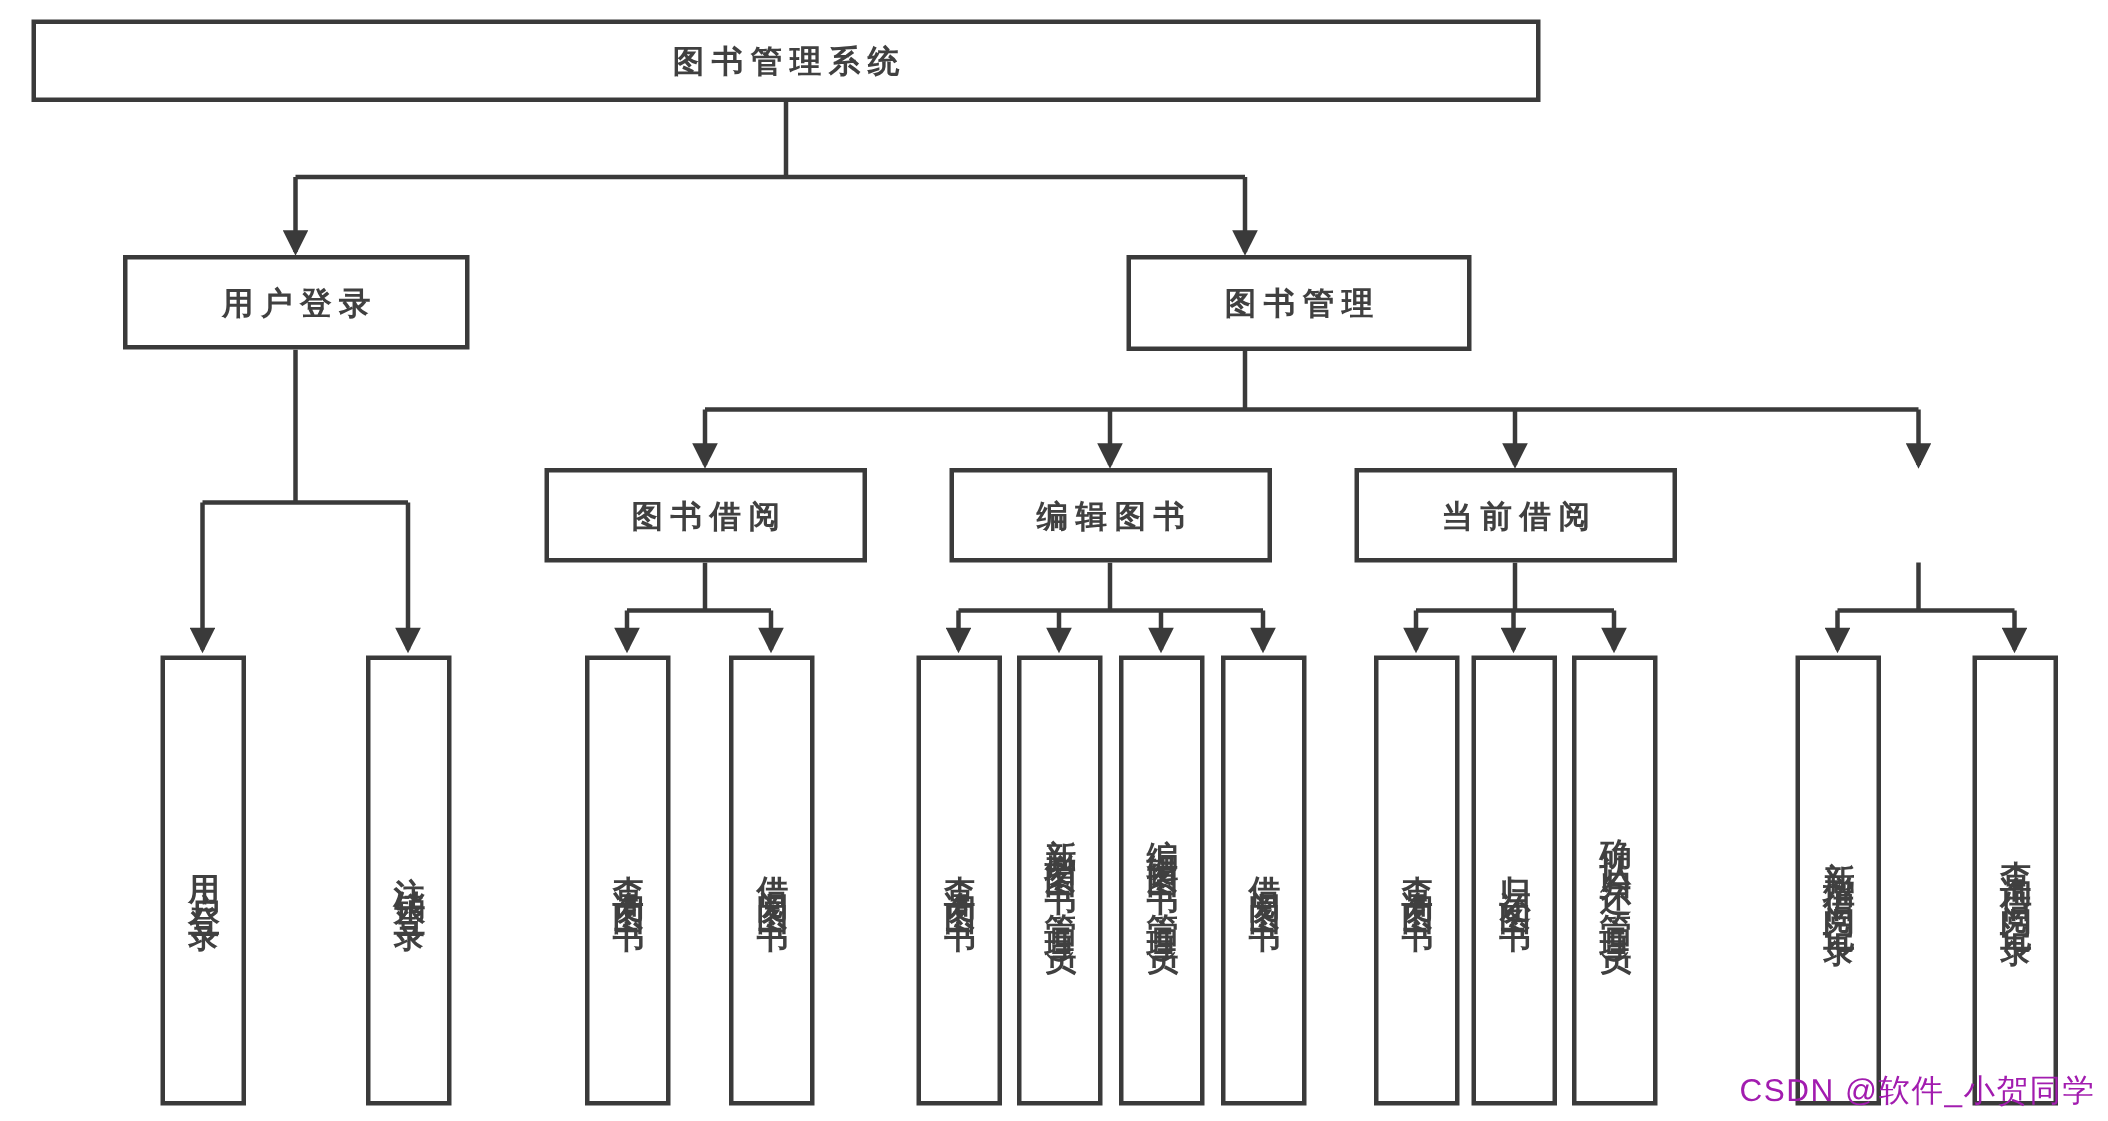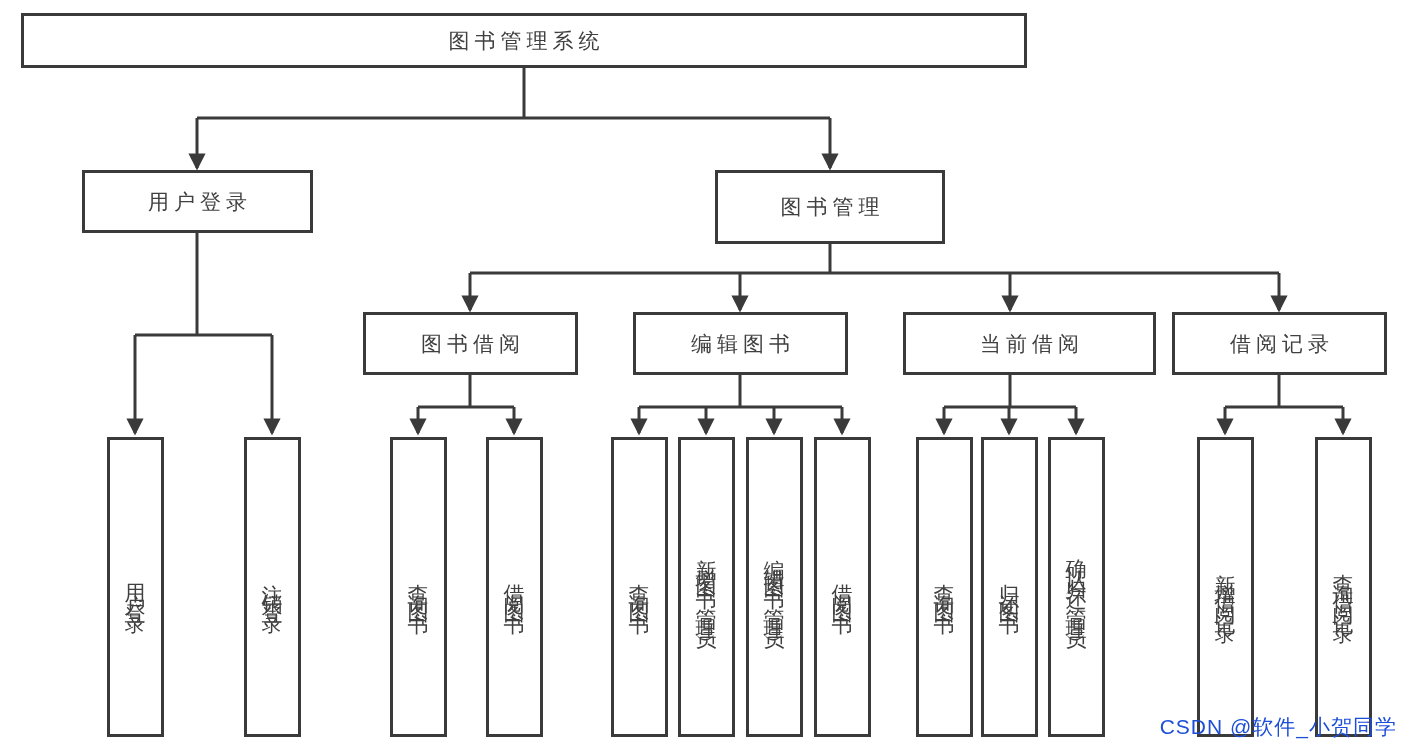--- a/index.html
+++ b/index.html
@@ -13,39 +13,40 @@
   .wires{position:absolute;left:0;top:0;z-index:0;}
   .wires path{stroke:#3a3a3a;stroke-width:3;fill:none;}
   .node{
     position:absolute;
     box-sizing:border-box;
     background:#ffffff;
     border:3px solid #3a3a3a;
     display:flex;align-items:center;justify-content:center;
     color:#404040;
     z-index:1;
+    font-weight:bold;
   }
   .h-node span{
     font-size:21px;
     letter-spacing:5px;
     text-indent:5px;
     white-space:nowrap;
   }
   .v-node span{
     writing-mode:vertical-rl;
     font-size:21px;
     letter-spacing:10px;
     line-height:1;
   }
   .watermark{
     position:absolute;
     right:8px;bottom:6px;
     font-size:21px;
     letter-spacing:1px;
-    color:#1d4ed8;
+    color:#a21caf;
     z-index:2;
     white-space:nowrap;
   }
 </style>
 </head>
 <body>
 
 <div class="stage">
 
   <svg class="wires" width="1405" height="747" viewBox="0 0 1405 747">
@@ -110,35 +111,32 @@
     </g>
   </svg>
 
   <div class="node h-node" style="left:21px;top:13px;width:1006px;height:55px">
     <span>图书管理系统</span>
   </div>
 
   <div class="node h-node" style="left:82px;top:170px;width:231px;height:63px">
     <span>用户登录</span>
   </div>
-  <div class="node h-node" style="left:715px;top:170px;width:230px;height:74px">
+  <div class="node h-node" style="left:751px;top:170px;width:230px;height:64px">
     <span>图书管理</span>
   </div>
 
   <div class="node h-node" style="left:363px;top:312px;width:215px;height:63px">
     <span>图书借阅</span>
   </div>
   <div class="node h-node" style="left:633px;top:312px;width:215px;height:63px">
     <span>编辑图书</span>
   </div>
-  <div class="node h-node" style="left:903px;top:312px;width:253px;height:63px">
+  <div class="node h-node" style="left:903px;top:312px;width:215px;height:63px">
     <span>当前借阅</span>
-  </div>
-  <div class="node h-node" style="left:1172px;top:312px;width:215px;height:63px">
-    <span>借阅记录</span>
   </div>
 
   <div class="node v-node" style="left:107px;top:437px;width:57px;height:300px">
     <span>用户登录</span>
   </div>
   <div class="node v-node" style="left:244px;top:437px;width:57px;height:300px">
     <span>注销登录</span>
   </div>
 
   <div class="node v-node" style="left:390px;top:437px;width:57px;height:300px">

